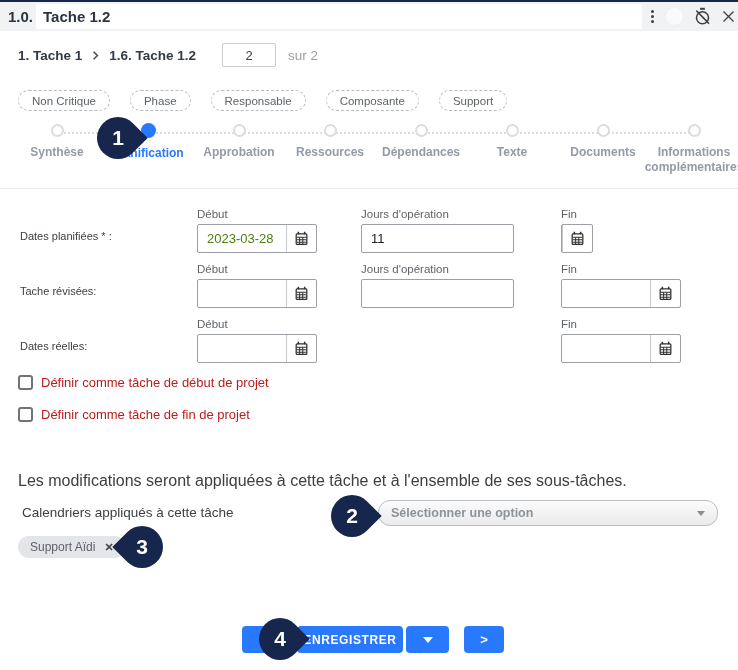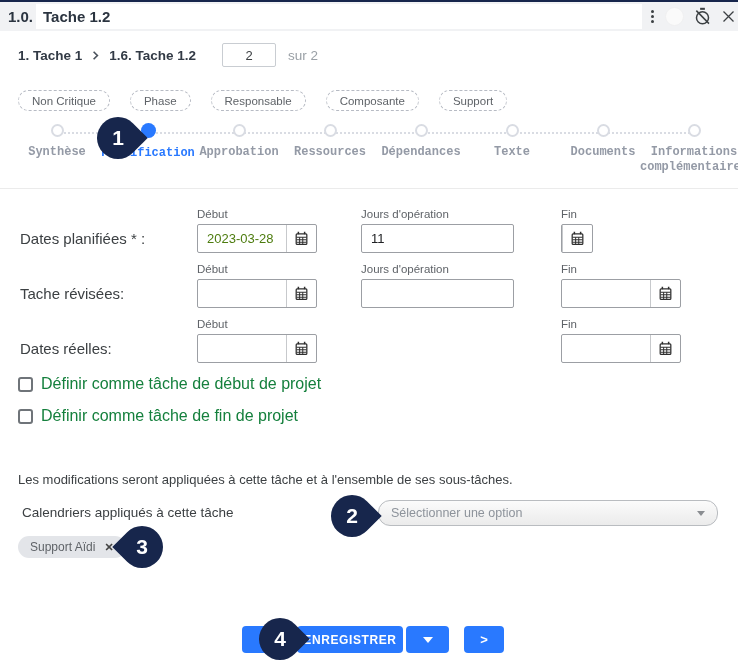--- a/index.html
+++ b/index.html
@@ -27,42 +27,42 @@
 
   
   .chips { position:absolute; left:18px; top:90px; display:flex; gap:20px; }
   .chip { height:21px; padding:0 13px; border:1px dashed #b7bbc4; border-radius:11px; display:flex; align-items:center; font-size:11.5px; color:#5f6368; background:#fff; cursor:pointer; white-space:nowrap; }
 
   
   .step-line { position:absolute; left:57px; top:132px; width:641px; border-top:2px dotted #d9dce3; }
   .step { position:absolute; top:122px; width:116px; margin-left:-58px; text-align:center; cursor:pointer; }
   .dot { width:13px; height:13px; border-radius:50%; background:#fff; border:2px solid #d9dce3; margin:2px auto 0; position:relative; z-index:2; }
   .step.active .dot { width:15px; height:15px; margin-top:1px; background:#2979ff; border:none; }
-  .step-label { margin-top:8px; font-size:12px; font-weight:700; color:#949aa6; line-height:1.25;font-family:Liberation Mono, monospace; }
+  .step-label { margin-top:8px; font-size:12px; font-weight:700; color:#949aa6; line-height:1.25; }
   .step.active .step-label { color:#2979ff; }
 
   .divider { position:absolute; left:0; top:188px; width:738px; border-top:1px solid #ebebeb; }
 
   
-  .row-label { position:absolute; left:20px; font-size:15px; color:#3c4043; }
+  .row-label { position:absolute; left:20px; font-size:11px; color:#3c4043; }
   .fgroup { position:absolute; }
   .flabel { font-size:11.5px; color:#5f6368; margin-bottom:4px; }
   .dategrp { display:flex; height:29px; border:1px solid #9c9fa4; border-radius:2px; background:#fff; }
   .dateval { width:88px; height:27px; border:none; outline:none; padding:0 9px; font-family:"Liberation Sans",sans-serif; font-size:13px; color:#4d7c0f; background:transparent; }
   .calbox { width:30px; display:flex; align-items:center; justify-content:center; border-left:1px solid #c7c9cc; cursor:pointer; }
   .joursinput { width:153px; height:29px; border:1px solid #9c9fa4; border-radius:2px; outline:none; padding:0 9px; font-family:"Liberation Sans",sans-serif; font-size:13px; color:#202124; }
 
   .checkrow { position:absolute; left:18px; display:flex; align-items:center; gap:8px; cursor:pointer; }
   .checkbox { width:15px; height:15px; border:2px solid #6f7479; border-radius:3px; background:#fff; }
-  .checklabel { font-size:16px; color:#15803d; }
-
-  .info-text { position:absolute; left:18px; top:472px; font-size:13px; color:#3c4043; }
+  .checklabel { font-size:13px; color:#b91c1c; }
+
+  .info-text { position:absolute; left:18px; top:472px; font-size:16px; color:#3c4043; }
 
   .cal-label { position:absolute; left:22px; top:505px; font-size:13.5px; color:#3c4043; }
-  .select { position:absolute; left:378px; top:500px; width:340px; height:25px; border:1px solid #b9bcc0; border-radius:12px; background:linear-gradient(#fbfbfb,#ebebeb); display:flex; align-items:center; padding:12px 12px; cursor:pointer; }
+  .select { position:absolute; left:378px; top:500px; width:340px; height:25px; border:1px solid #b9bcc0; border-radius:12px; background:linear-gradient(#fbfbfb,#ebebeb); display:flex; align-items:center; padding:12px 12px; cursor:pointer;font-weight:bold; }
   .select-placeholder { flex:1; font-size:12.5px; color:#8d939b; }
   .select-caret { width:0; height:0; border-left:4px solid transparent; border-right:4px solid transparent; border-top:5px solid #8a8d91; }
 
   .sel-chip { position:absolute; left:18px; top:536px; height:22px; border-radius:11px; background:#e3e5e9; display:flex; align-items:center; padding:0 12px; gap:9px; }
   .sel-chip-label { font-size:12px; color:#5f6368;text-align:center; }
   .sel-chip-x { font-size:11px; font-weight:700; color:#444; cursor:pointer; line-height:1; }
 
   
   .btn { position:absolute; top:626px; height:27px; background:#2979ff; border:none; border-radius:4px; color:#fff; cursor:pointer; font-family:"Liberation Sans",sans-serif; display:flex; align-items:center; justify-content:center; }
   .btn-prev { left:242px; width:52px; }

